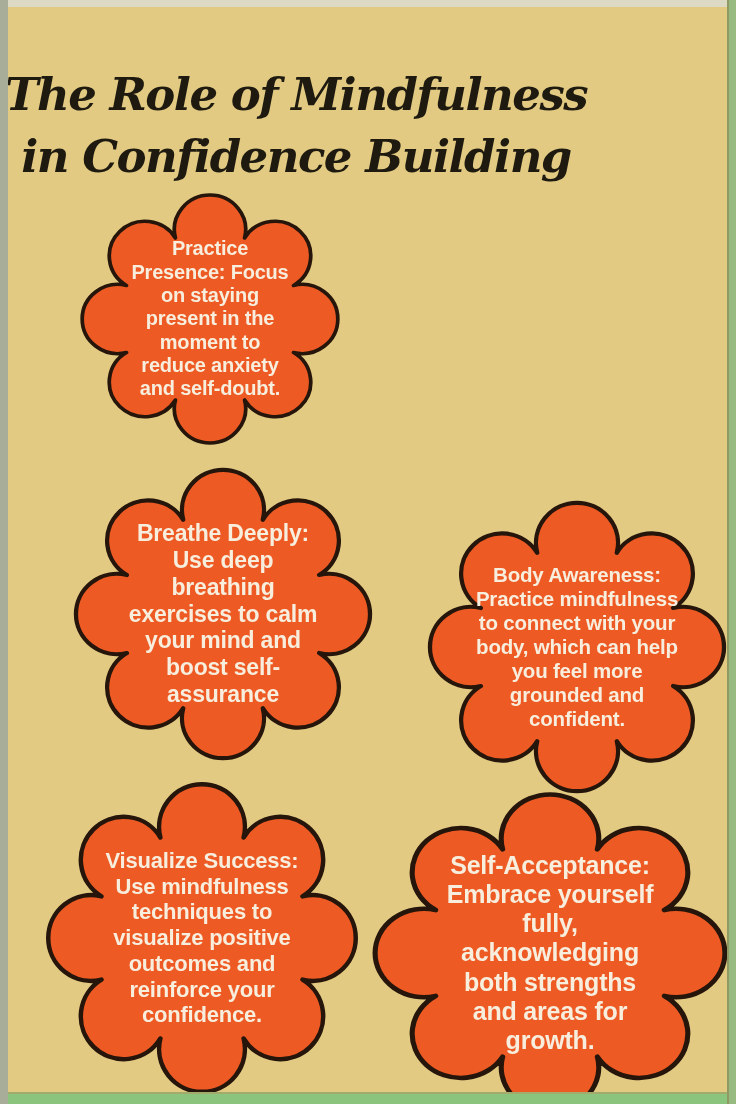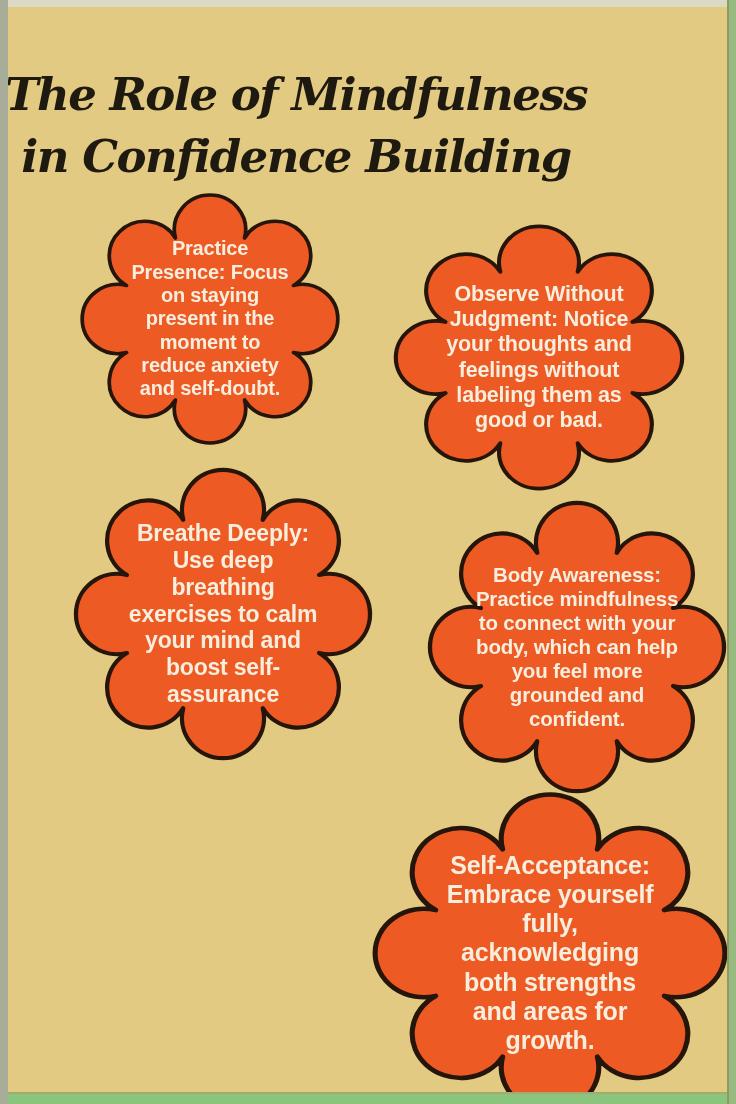--- a/index.html
+++ b/index.html
@@ -69,31 +69,20 @@
     </svg>
     <div class="txt">Practice
 Presence: Focus
 on staying
 present in the
 moment to
 reduce anxiety
 and self-doubt.</div>
   </div>
 
-  <div class="flower fl-2">
-    <svg viewBox="0 0 200 200" preserveAspectRatio="none">
-      <path d="M74 37.2 A26.8 26.8 0 1 1 126 37.2 A26.8 26.8 0 1 1 162.8 74 A26.8 26.8 0 1 1 162.8 126 A26.8 26.8 0 1 1 126 162.8 A26.8 26.8 0 1 1 74 162.8 A26.8 26.8 0 1 1 37.2 126 A26.8 26.8 0 1 1 37.2 74 A26.8 26.8 0 1 1 74 37.2 Z" fill="#ee5a24" stroke="#26150a" stroke-width="2.8" stroke-linejoin="round"></path>
-    </svg>
-    <div class="txt">Observe Without
-Judgment: Notice
-your thoughts and
-feelings without
-labeling them as
-good or bad.</div>
-  </div>
 
   <div class="flower fl-4">
     <svg viewBox="0 0 200 200" preserveAspectRatio="none">
       <path d="M74 37.2 A26.8 26.8 0 1 1 126 37.2 A26.8 26.8 0 1 1 162.8 74 A26.8 26.8 0 1 1 162.8 126 A26.8 26.8 0 1 1 126 162.8 A26.8 26.8 0 1 1 74 162.8 A26.8 26.8 0 1 1 37.2 126 A26.8 26.8 0 1 1 37.2 74 A26.8 26.8 0 1 1 74 37.2 Z" fill="#ee5a24" stroke="#26150a" stroke-width="2.8" stroke-linejoin="round"></path>
     </svg>
     <div class="txt">Body Awareness:
 Practice mindfulness
 to connect with your
 body, which can help
 you feel more
@@ -107,20 +96,32 @@
     </svg>
     <div class="txt">Breathe Deeply:
 Use deep
 breathing
 exercises to calm
 your mind and
 boost self-
 assurance</div>
   </div>
 
+  <div class="flower fl-5">
+    <svg viewBox="0 0 200 200" preserveAspectRatio="none">
+      <path d="M74 37.2 A26.8 26.8 0 1 1 126 37.2 A26.8 26.8 0 1 1 162.8 74 A26.8 26.8 0 1 1 162.8 126 A26.8 26.8 0 1 1 126 162.8 A26.8 26.8 0 1 1 74 162.8 A26.8 26.8 0 1 1 37.2 126 A26.8 26.8 0 1 1 37.2 74 A26.8 26.8 0 1 1 74 37.2 Z" fill="#ee5a24" stroke="#26150a" stroke-width="2.8" stroke-linejoin="round"></path>
+    </svg>
+    <div class="txt">Visualize Success:
+Use mindfulness
+techniques to
+visualize positive
+outcomes and
+reinforce your
+confidence.</div>
+  </div>
 
   <div class="flower fl-6">
     <svg viewBox="0 0 200 200" preserveAspectRatio="none">
       <path d="M74 37.2 A26.8 26.8 0 1 1 126 37.2 A26.8 26.8 0 1 1 162.8 74 A26.8 26.8 0 1 1 162.8 126 A26.8 26.8 0 1 1 126 162.8 A26.8 26.8 0 1 1 74 162.8 A26.8 26.8 0 1 1 37.2 126 A26.8 26.8 0 1 1 37.2 74 A26.8 26.8 0 1 1 74 37.2 Z" fill="#ee5a24" stroke="#26150a" stroke-width="2.8" stroke-linejoin="round"></path>
     </svg>
     <div class="txt">Self-Acceptance:
 Embrace yourself
 fully,
 acknowledging
 both strengths

